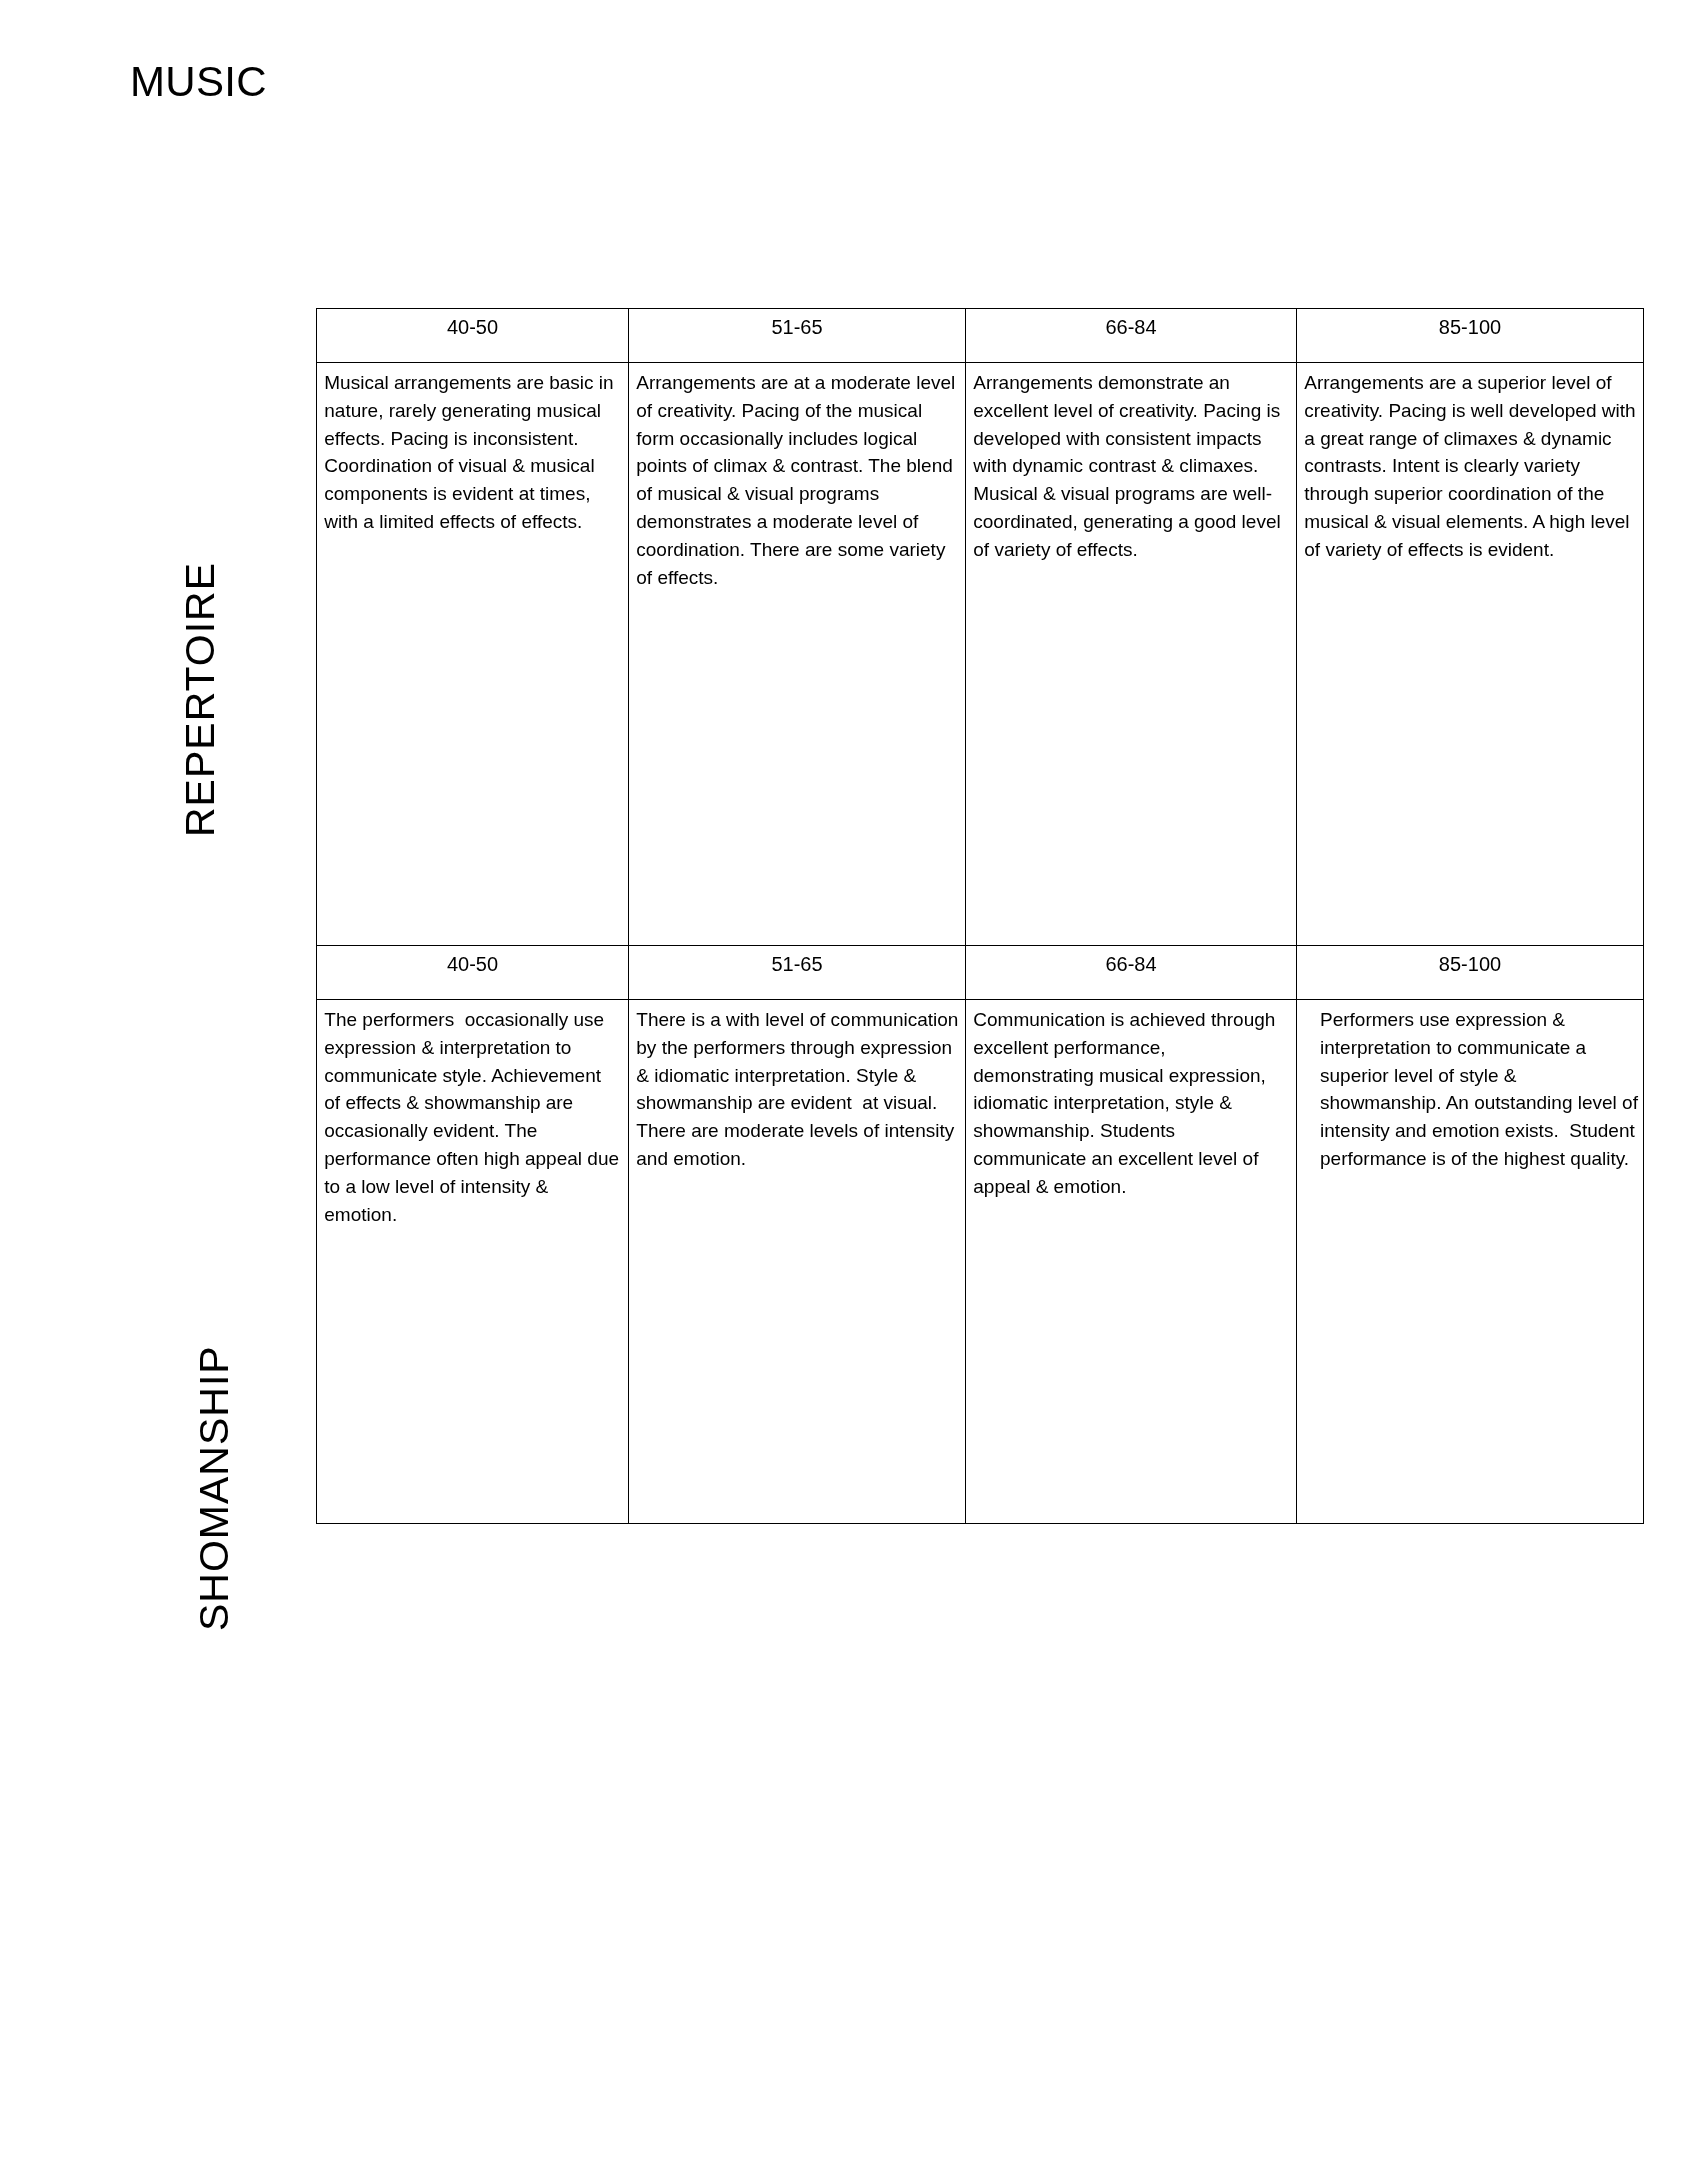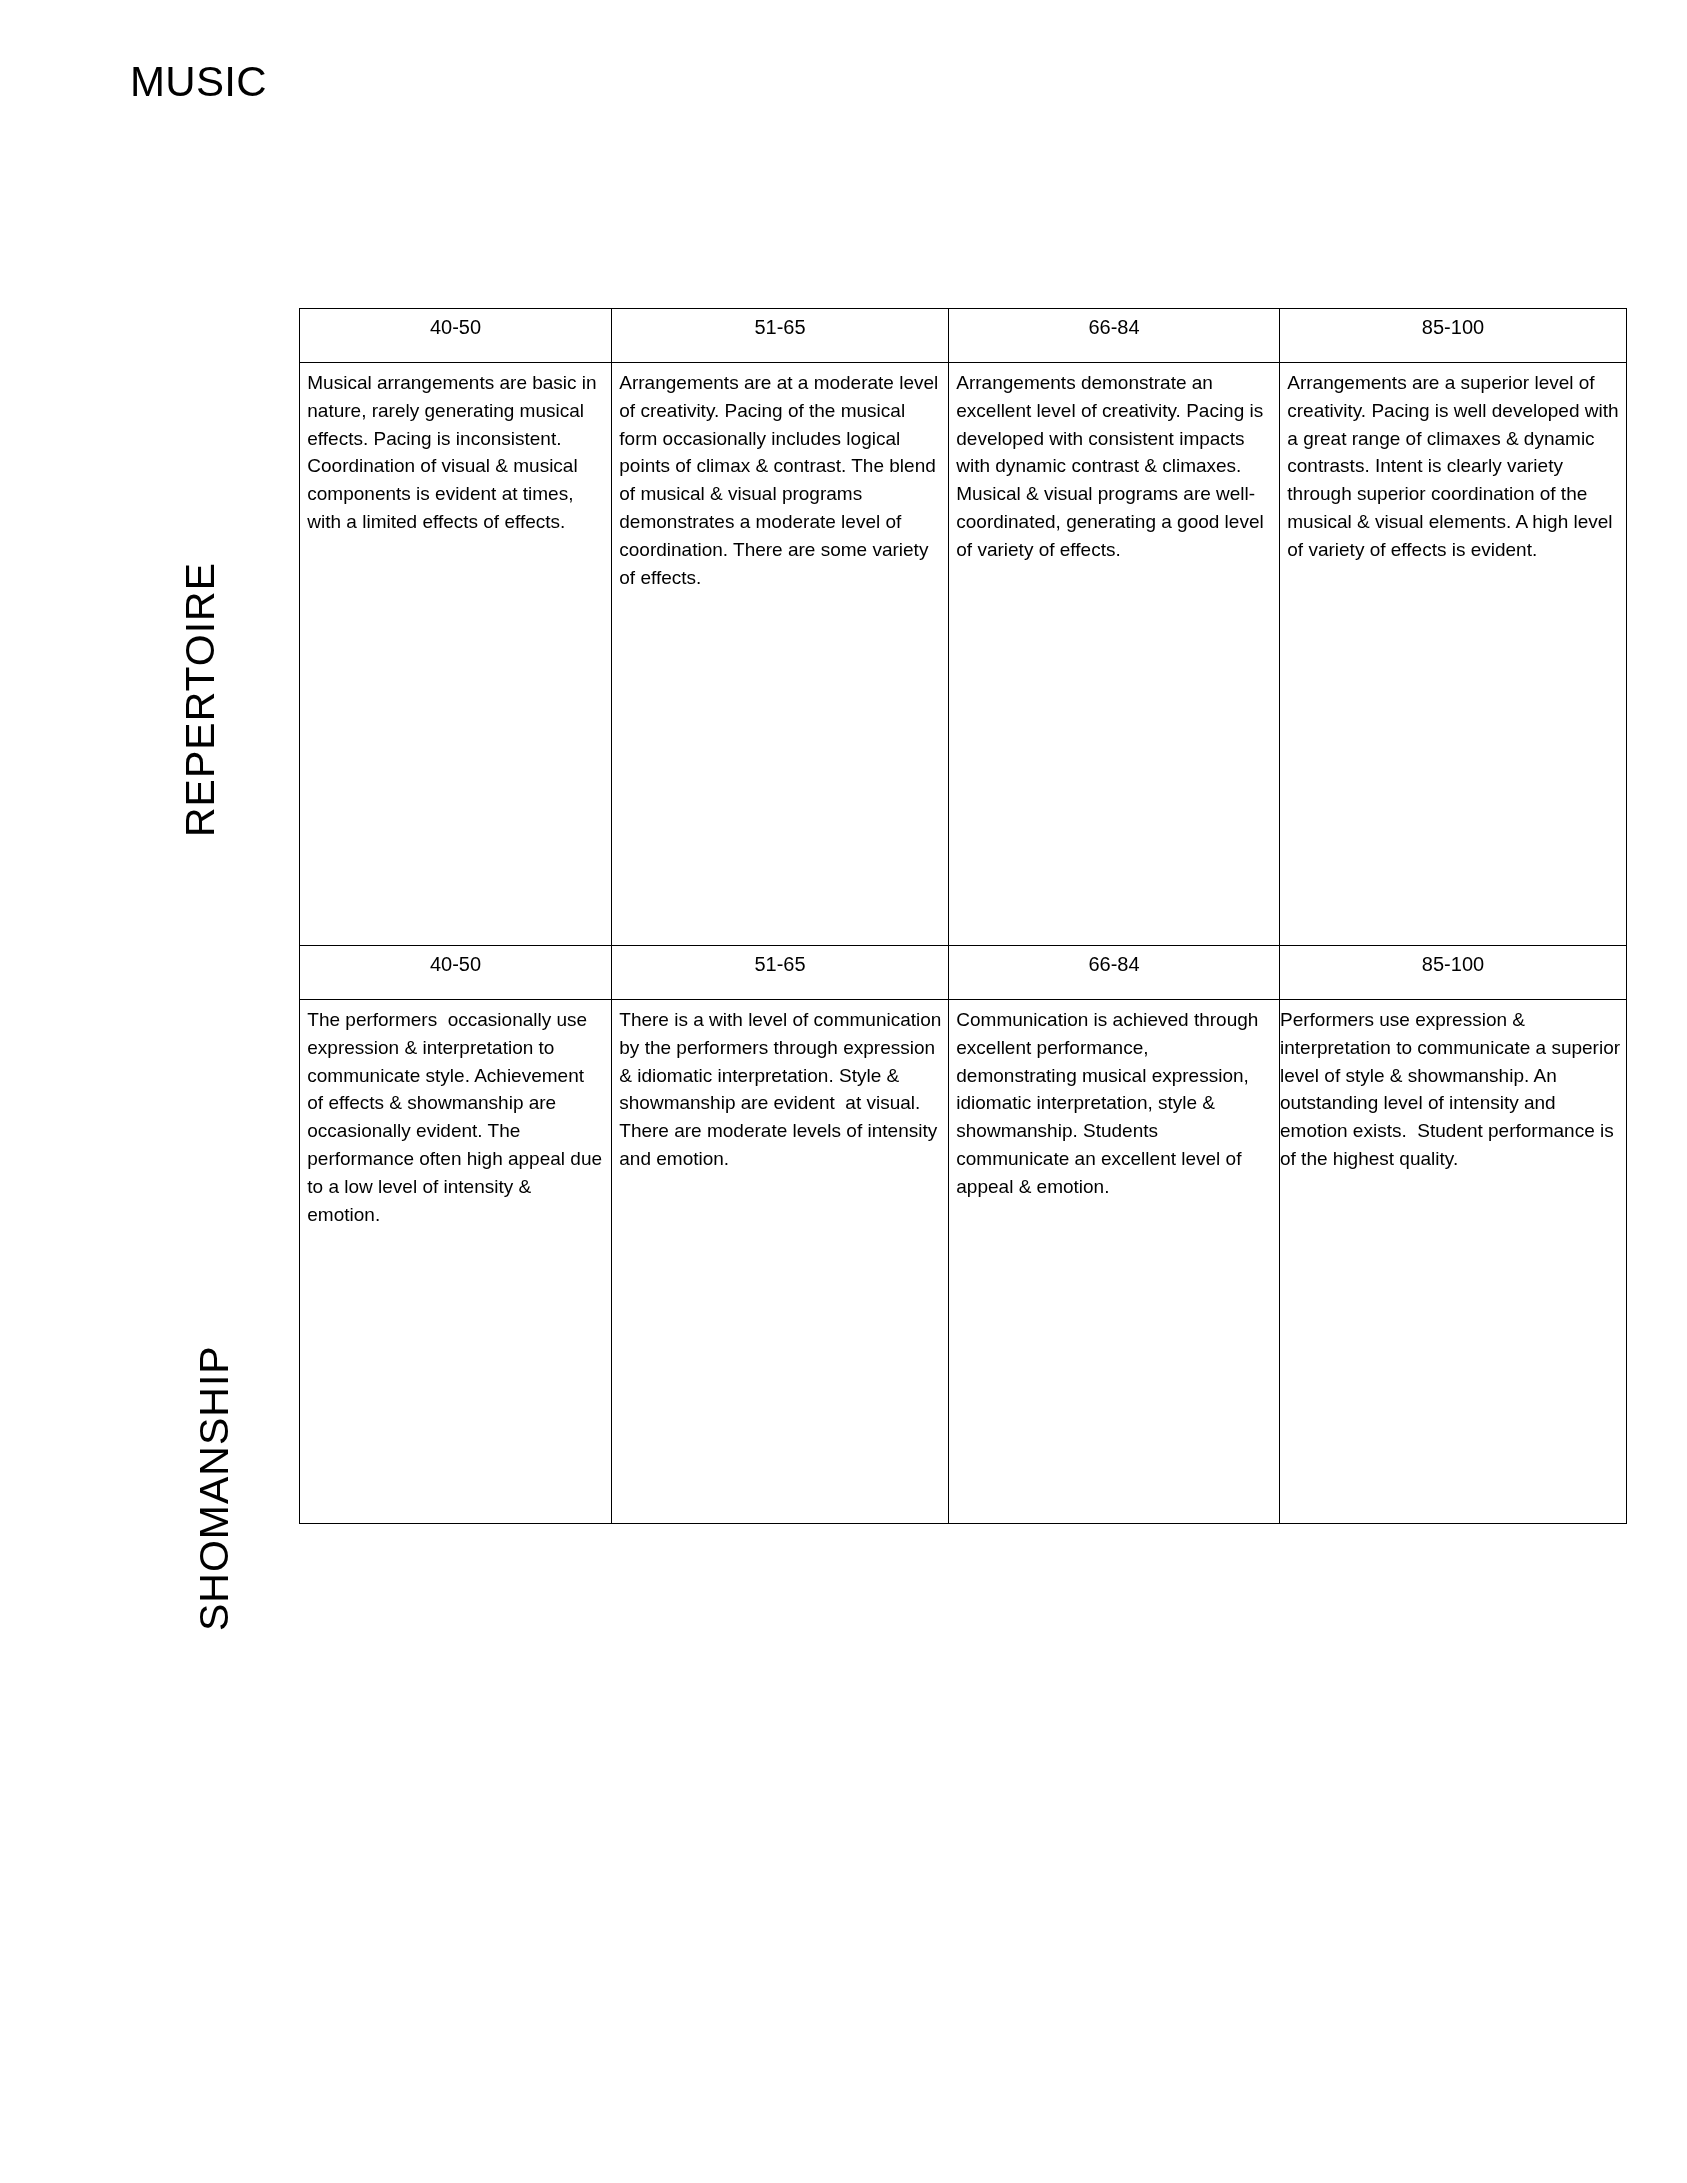--- a/index.html
+++ b/index.html
@@ -26,21 +26,21 @@
     line-height: 1.22;
     font-weight: 300;
     letter-spacing: 0.3px;
     color: #000;
   }
   .doc-title .tline { display: block; }
 
   
   .rubric {
     position: absolute;
-    left: 299px;
+    left: 316px;
     top: 308px;
     width: 1327px;
     border-collapse: collapse;
     table-layout: fixed;
   }
   .rubric col.c1 { width: 312px; }
   .rubric col.c2 { width: 337px; }
   .rubric col.c3 { width: 331px; }
   .rubric col.c4 { width: 347px; }
 
@@ -67,21 +67,21 @@
   .body-cell { }
   .body-cell .cell-text {
     display: block;
     font-size: 19px;
     line-height: 1.465;
     padding: 6px 6px 8px 7.3px;
     text-align: left;
     word-spacing: 0px;
     white-space: pre-wrap;
   }
-  .body-cell.flush .cell-text { padding-left: 0px; padding-right: 4px; }
+  .body-cell.flush .cell-text { padding-left: 0px; padding-right: 4px; margin-left: 23px; }
 
   .r1 .body-cell { height: 582px; }
   .r2 .body-cell { height: 523px; }
 
   .cell-text b { font-weight: 400; }
 
   
   .vlabel {
     position: absolute;
     transform-origin: 0 0;

